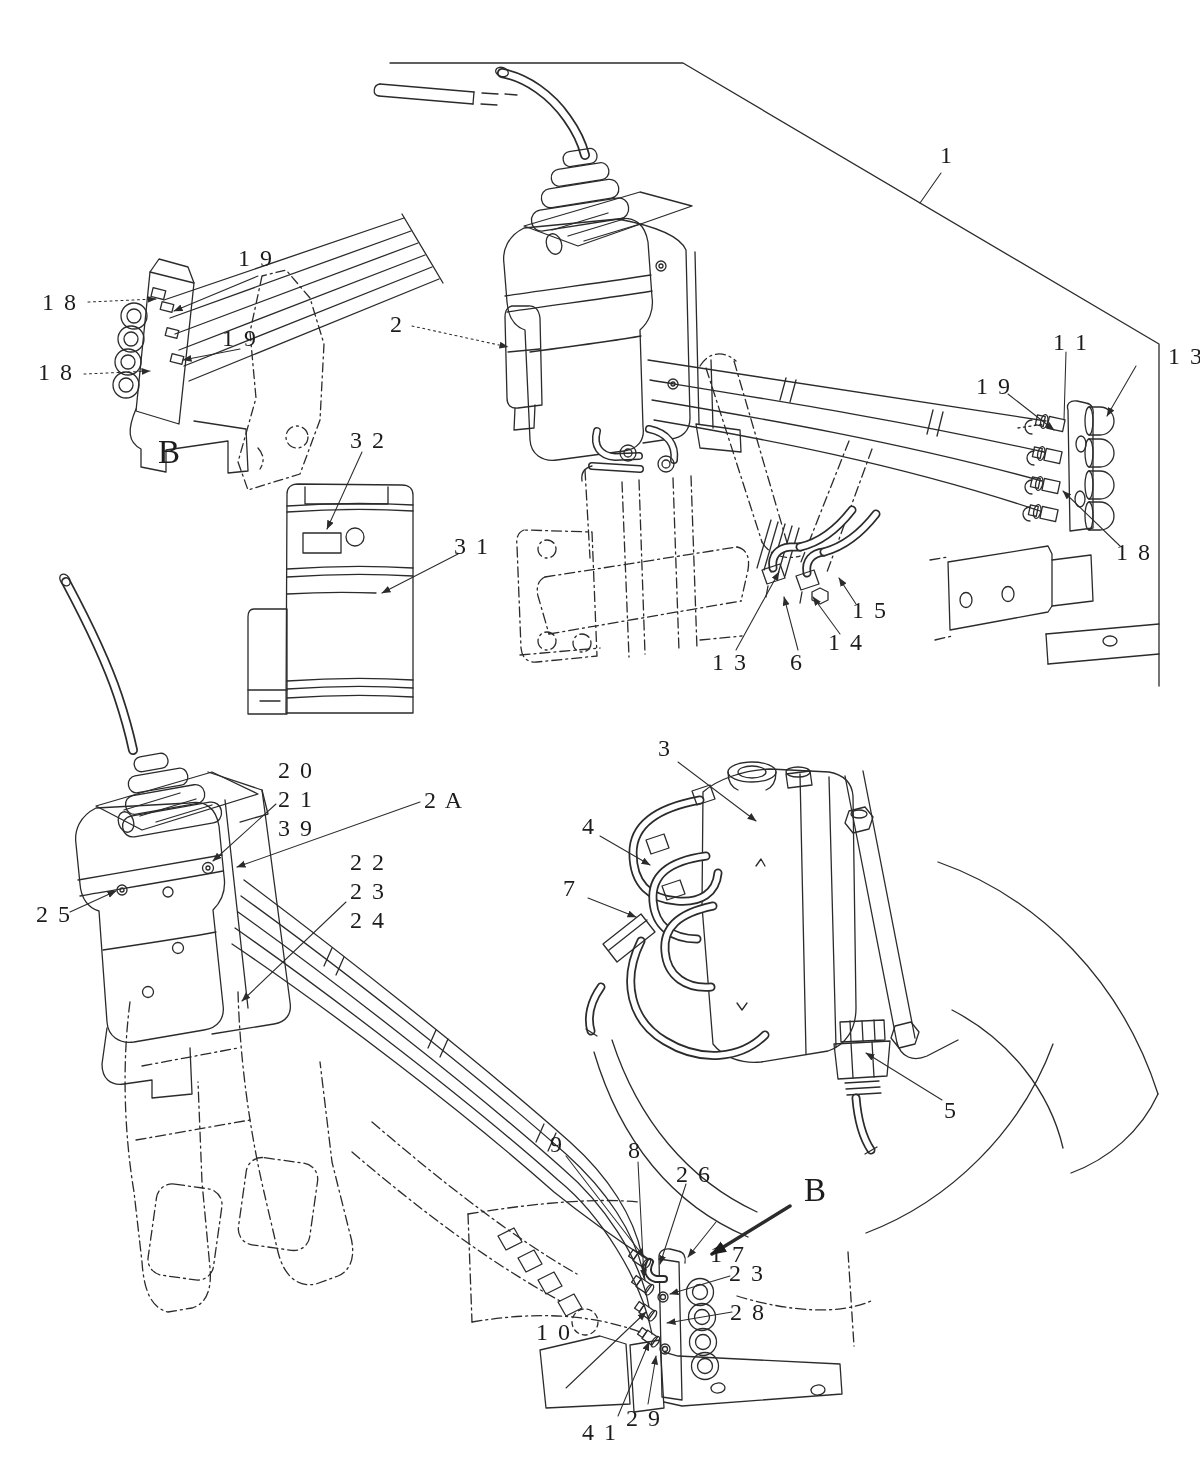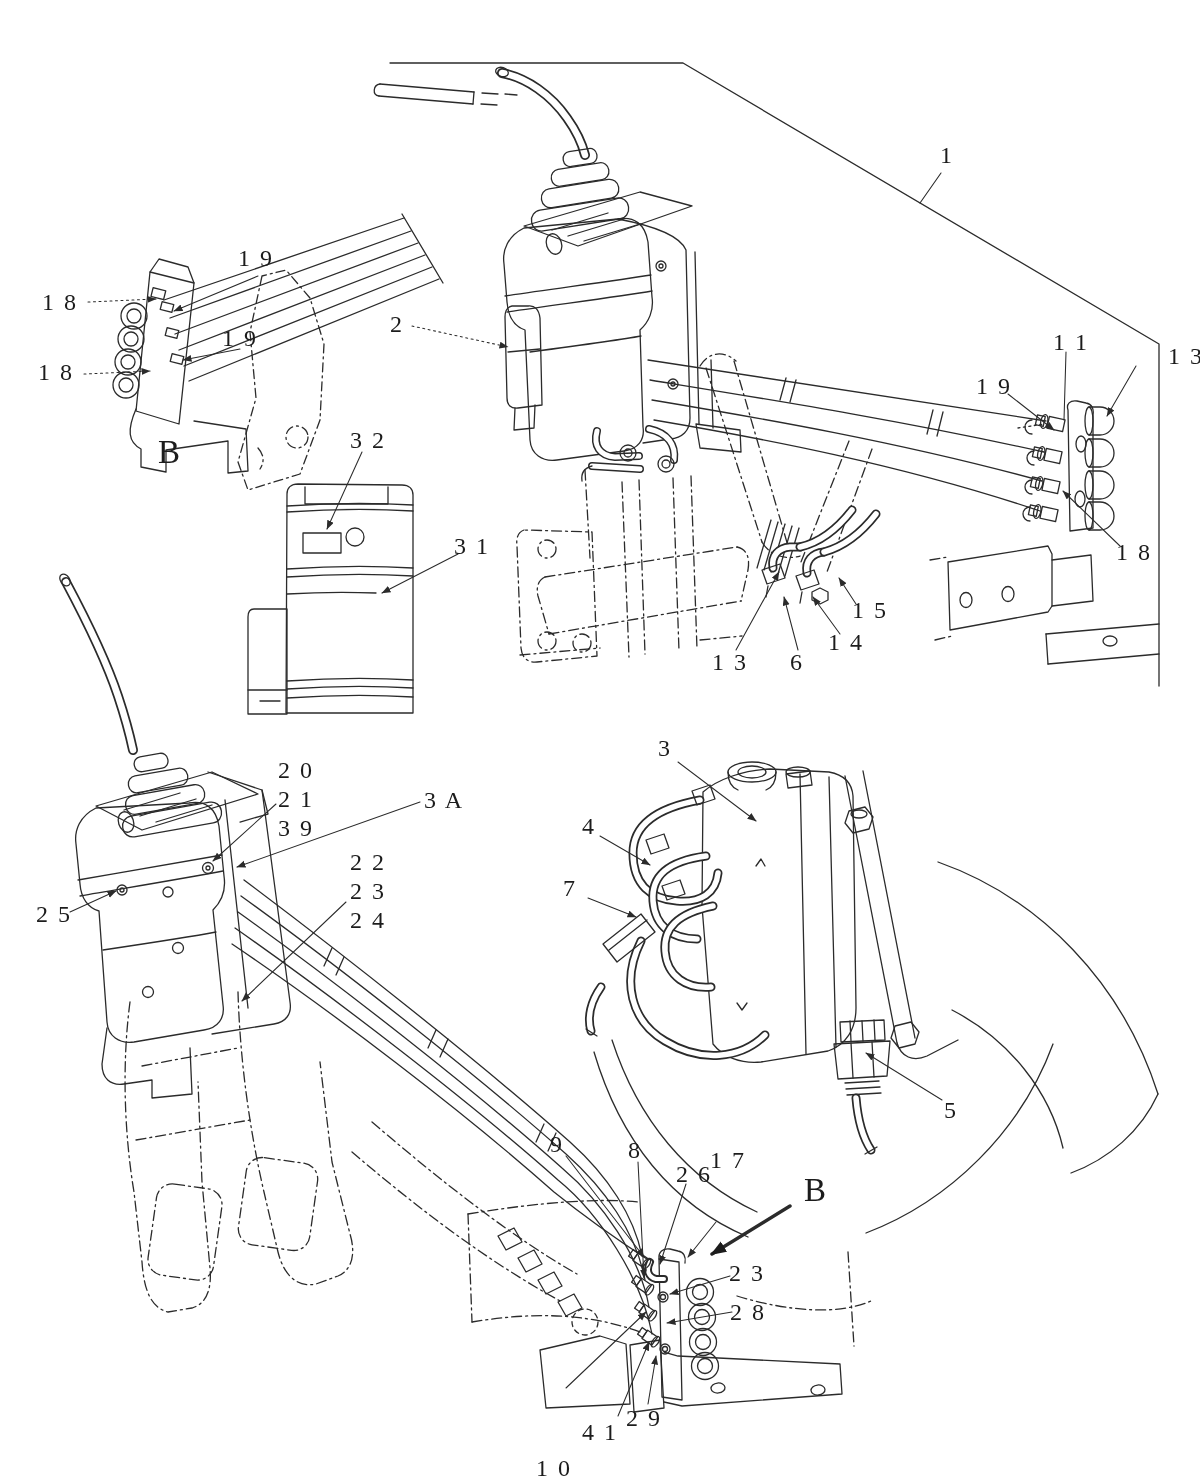--- a/index.html
+++ b/index.html
@@ -474,33 +474,33 @@
 <div class="co" style="left:1116px;top:540px">1 8</div>
 <div class="co" style="left:852px;top:598px">1 5</div>
 <div class="co" style="left:828px;top:630px">1 4</div>
 <div class="co" style="left:712px;top:650px">1 3</div>
 <div class="co" style="left:790px;top:650px">6</div>
 <div class="co" style="left:350px;top:428px">3 2</div>
 <div class="co" style="left:454px;top:534px">3 1</div>
 <div class="co" style="left:278px;top:758px">2 0</div>
 <div class="co" style="left:278px;top:787px">2 1</div>
 <div class="co" style="left:278px;top:816px">3 9</div>
-<div class="co" style="left:424px;top:788px">3 A</div>
+<div class="co" style="left:424px;top:788px">2 A</div>
 <div class="co" style="left:350px;top:850px">2 2</div>
 <div class="co" style="left:350px;top:879px">2 3</div>
 <div class="co" style="left:350px;top:908px">2 4</div>
 <div class="co" style="left:36px;top:902px">2 5</div>
 <div class="co" style="left:658px;top:736px">3</div>
 <div class="co" style="left:582px;top:814px">4</div>
 <div class="co" style="left:563px;top:876px">7</div>
 <div class="co" style="left:944px;top:1098px">5</div>
 <div class="co" style="left:550px;top:1132px">9</div>
 <div class="co" style="left:628px;top:1138px">8</div>
 <div class="co" style="left:676px;top:1162px">2 6</div>
-<div class="co" style="left:710px;top:1148px">1 7</div>
+<div class="co" style="left:710px;top:1242px">1 7</div>
 <div class="co big" style="left:804px;top:1174px">B</div>
 <div class="co" style="left:729px;top:1261px">2 3</div>
 <div class="co" style="left:730px;top:1300px">2 8</div>
-<div class="co" style="left:536px;top:1456px">1 0</div>
+<div class="co" style="left:536px;top:1320px">1 0</div>
 <div class="co" style="left:582px;top:1420px">4 1</div>
 <div class="co" style="left:626px;top:1406px">2 9</div>
 
 </div>
 
 </body></html>

